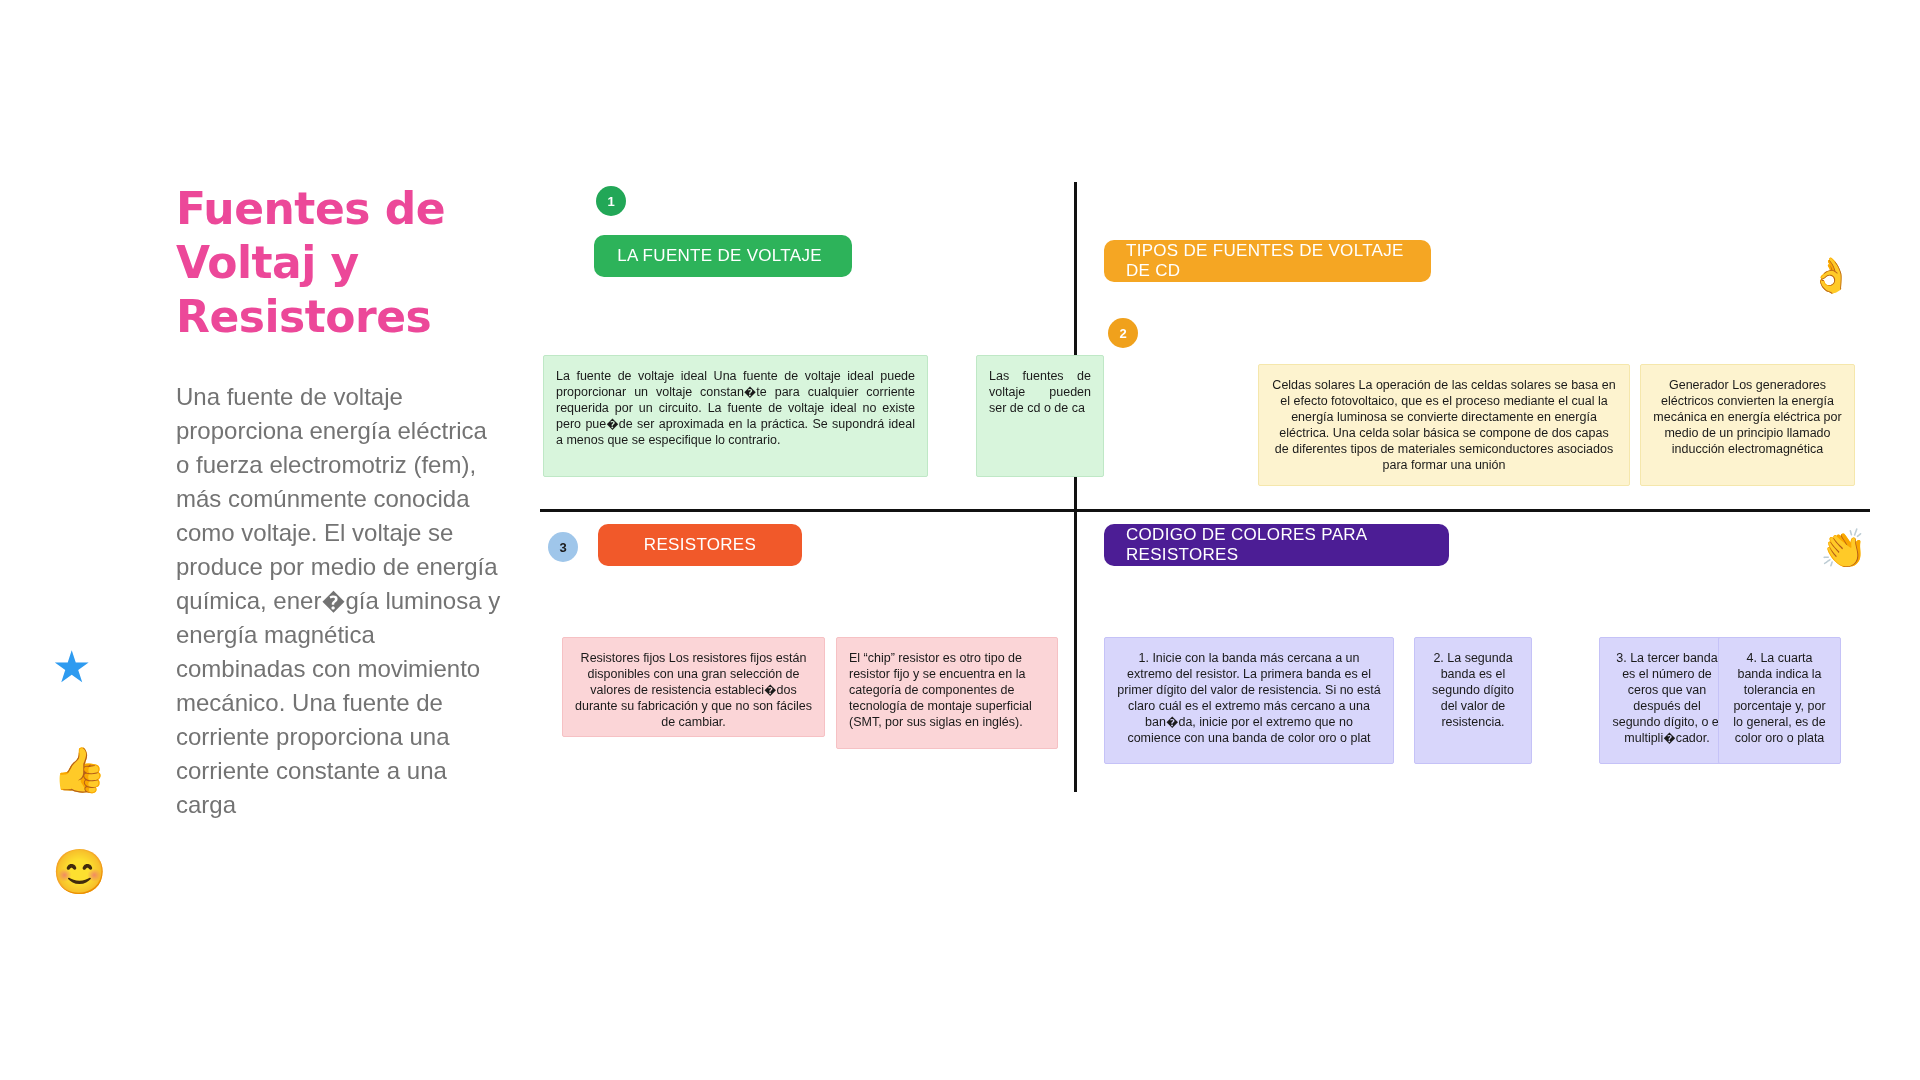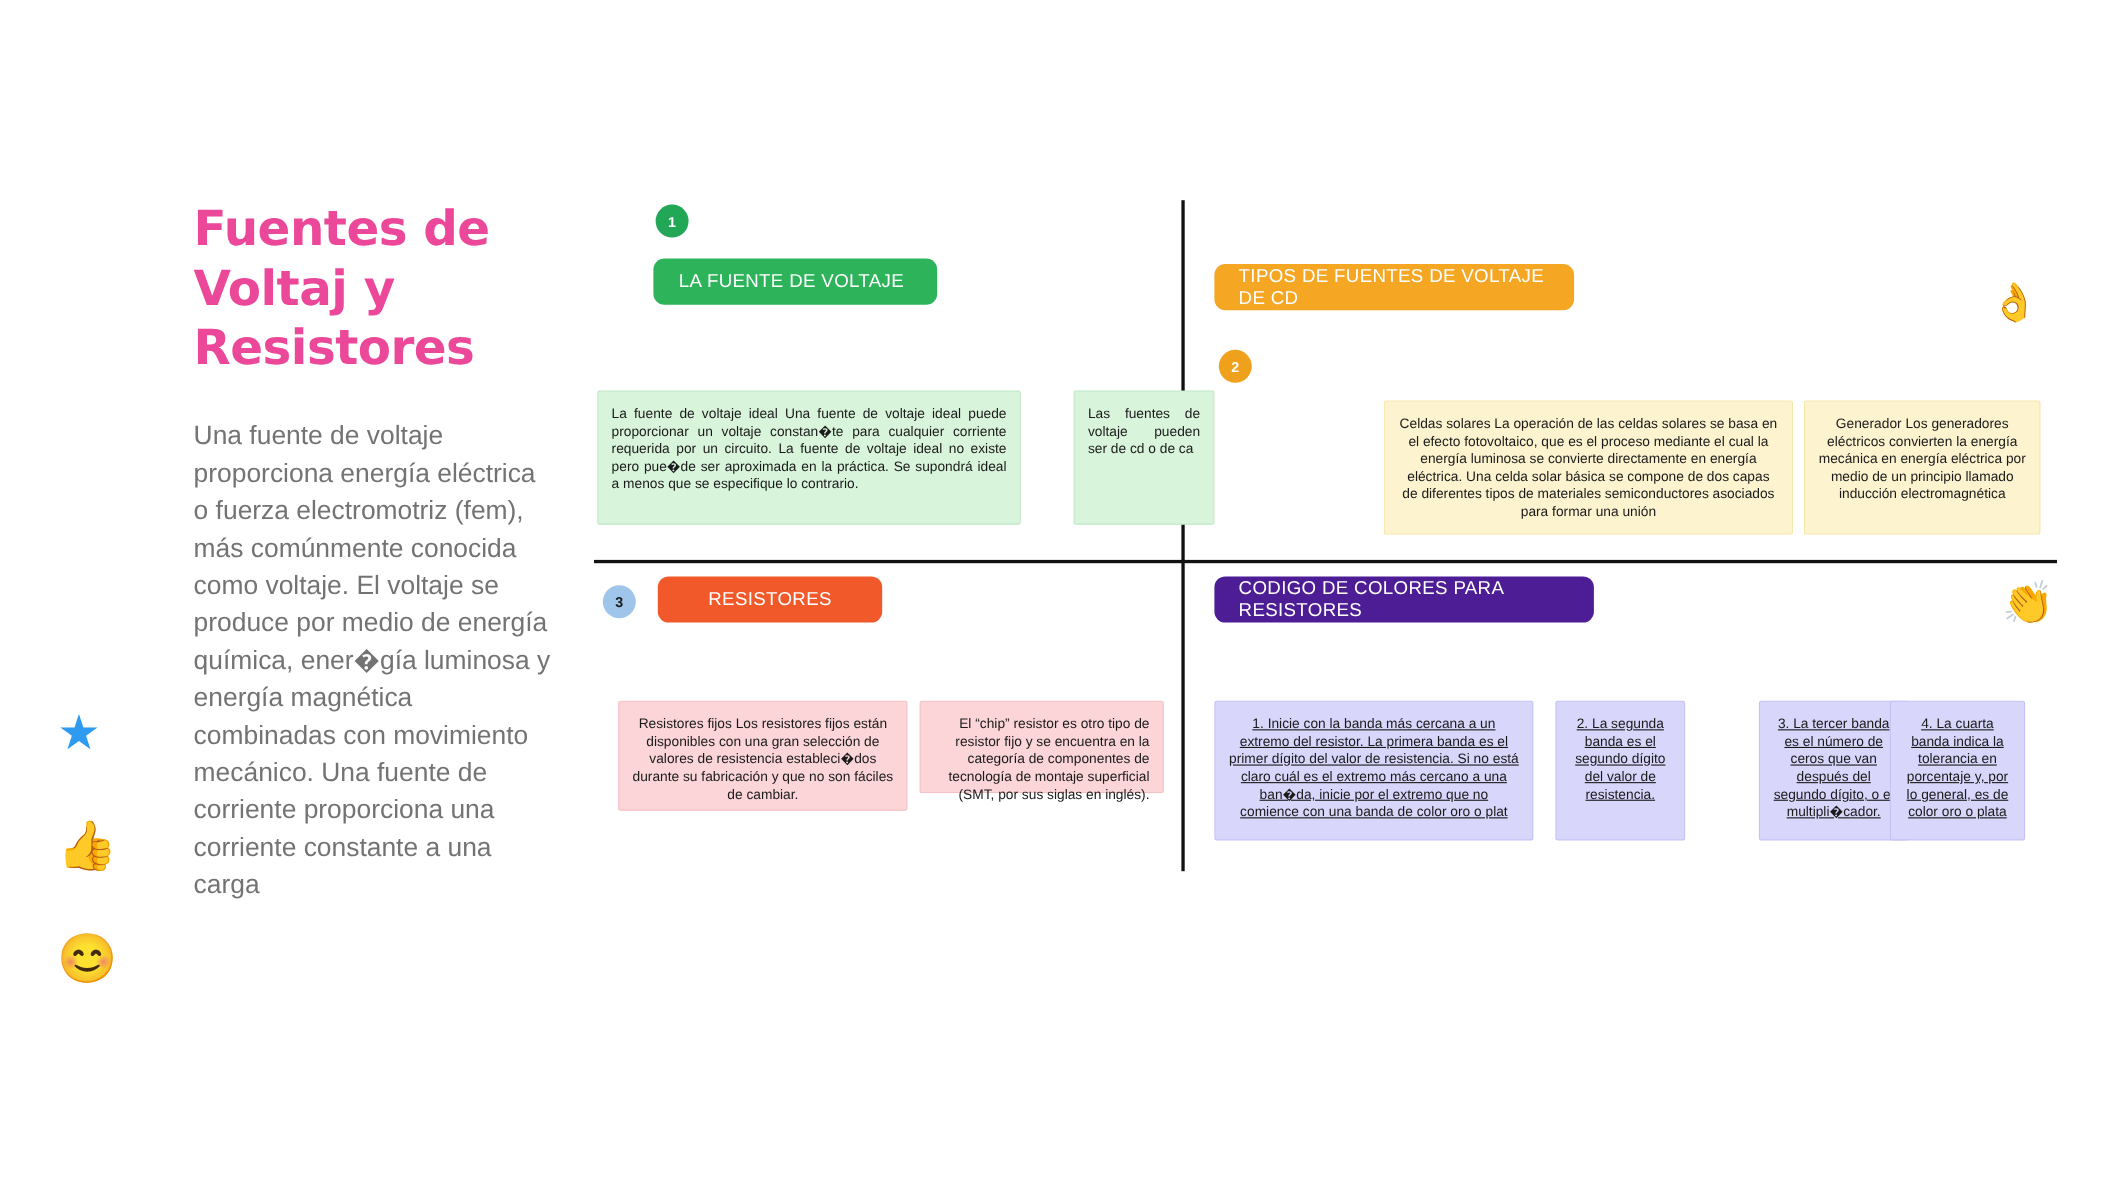--- a/index.html
+++ b/index.html
@@ -117,30 +117,30 @@
     position: absolute;
     box-sizing: border-box;
     font-size: 12.5px;
     line-height: 16px;
     padding: 12px 12px;
     border-radius: 2px;
   }
   .card.green     { background: #d8f5dc; border: 1px solid #bfe8c6; }
   .card.yellow    { background: #fdf3cf; border: 1px solid #f5e7ac; }
   .card.pink      { background: #fbd5d7; border: 1px solid #f6c1c4; }
-  .card.periwinkle{ background: #d8d6fb; border: 1px solid #c5c2f7; text-decoration: underline; }
+  .card.periwinkle{ background: #d8d6fb; border: 1px solid #c5c2f7; }
 
   .c-green-1 { left: 543px;  top: 355px; width: 385px; height: 122px; text-align: justify; }
   .c-green-2 { left: 940px;  top: 355px; width: 128px; height: 122px; text-align: justify; margin-left: 36px; }
   .c-yellow-1{ left: 1106px; top: 364px; width: 134px; height: 122px; text-align: center; }
   .c-yellow-2{ left: 1258px; top: 364px; width: 372px; height: 122px; text-align: center; }
   .c-yellow-3{ left: 1640px; top: 364px; width: 215px; height: 122px; text-align: center; }
 
   .c-pink-1  { left: 562px;  top: 637px; width: 263px; height: 100px; text-align: center; }
-  .c-pink-2  { left: 836px;  top: 637px; width: 222px; height: 84px; text-align: right; }
+  .c-pink-2  { left: 836px;  top: 637px; width: 222px; height: 112px; text-align: left; }
 
   .c-peri-1  { left: 1104px; top: 637px; width: 290px; height: 127px; text-align: center; }
   .c-peri-2  { left: 1414px; top: 637px; width: 118px; height: 127px; text-align: center; }
   .c-peri-3  { left: 1599px; top: 637px; width: 136px; height: 127px; text-align: center; }
   .c-peri-4  { left: 1718px; top: 637px; width: 123px; height: 127px; text-align: center; }
 </style>
 </head>
 <body>
 
 <div class="canvas">

